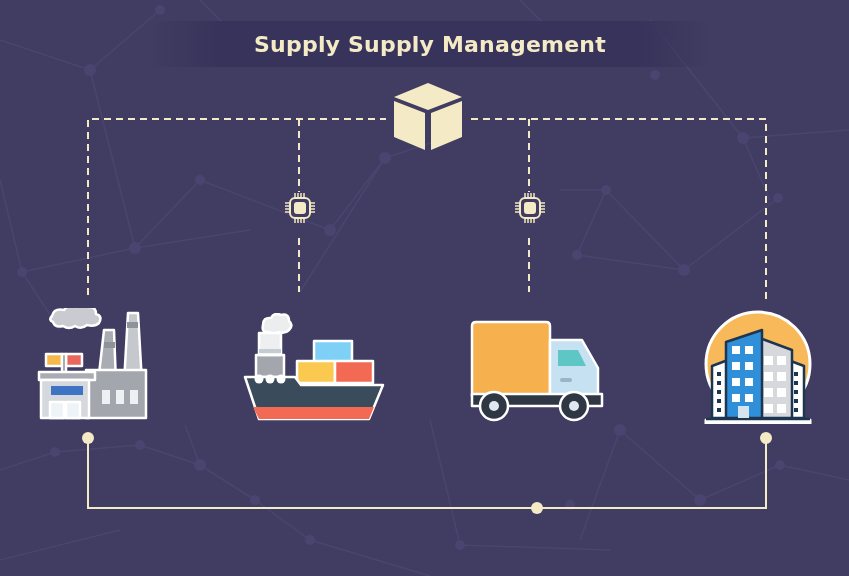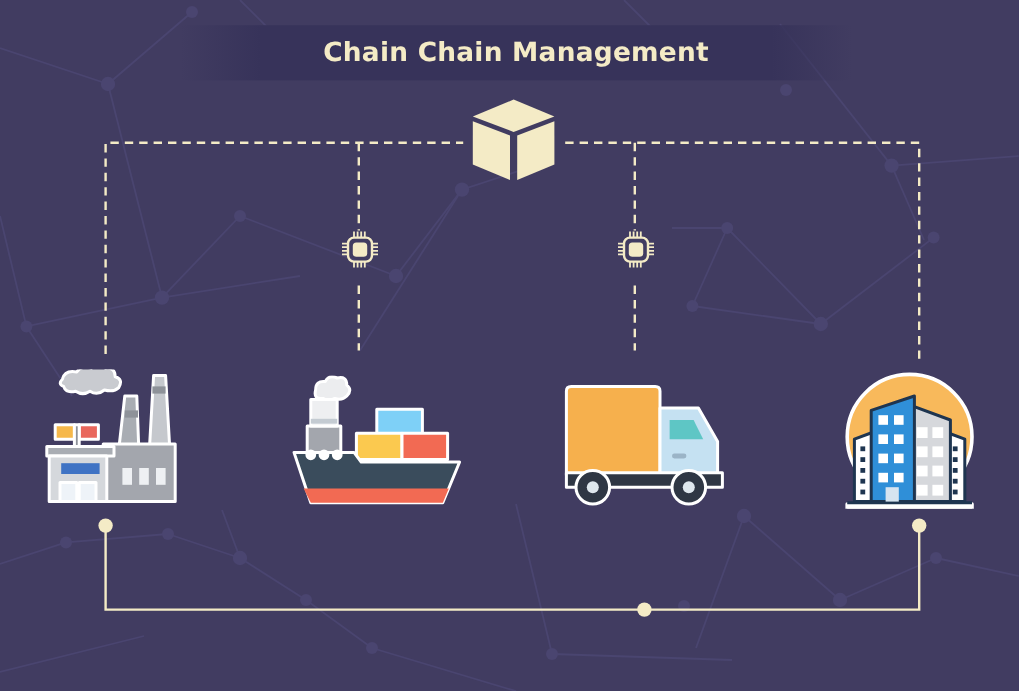--- a/index.html
+++ b/index.html
@@ -73,21 +73,21 @@
       <circle cx="780" cy="465" r="5"></circle>
       <circle cx="460" cy="545" r="5"></circle>
       <circle cx="160" cy="10" r="5"></circle>
     <circle cx="310" cy="540" r="5"></circle>
       <circle cx="570" cy="505" r="5"></circle>
       <circle cx="655" cy="75" r="5"></circle>
   </g>
 </svg>
 
 <div class="title-bar">
-  <span class="title">Chain Chain Management</span>
+  <span class="title">Supply Supply Management</span>
 </div>
 
 <svg class="layer" viewBox="0 0 849 576">
   <g stroke="#f4ebc6" stroke-width="2" fill="none" stroke-dasharray="7,5">
     <path d="M88 295 V119 H386"></path>
     <path d="M471 119 H766 V300"></path>
     <path d="M299 119 V192"></path>
       <path d="M299 238 V292"></path>
     <path d="M529 119 V192"></path>
       <path d="M529 238 V292"></path>

